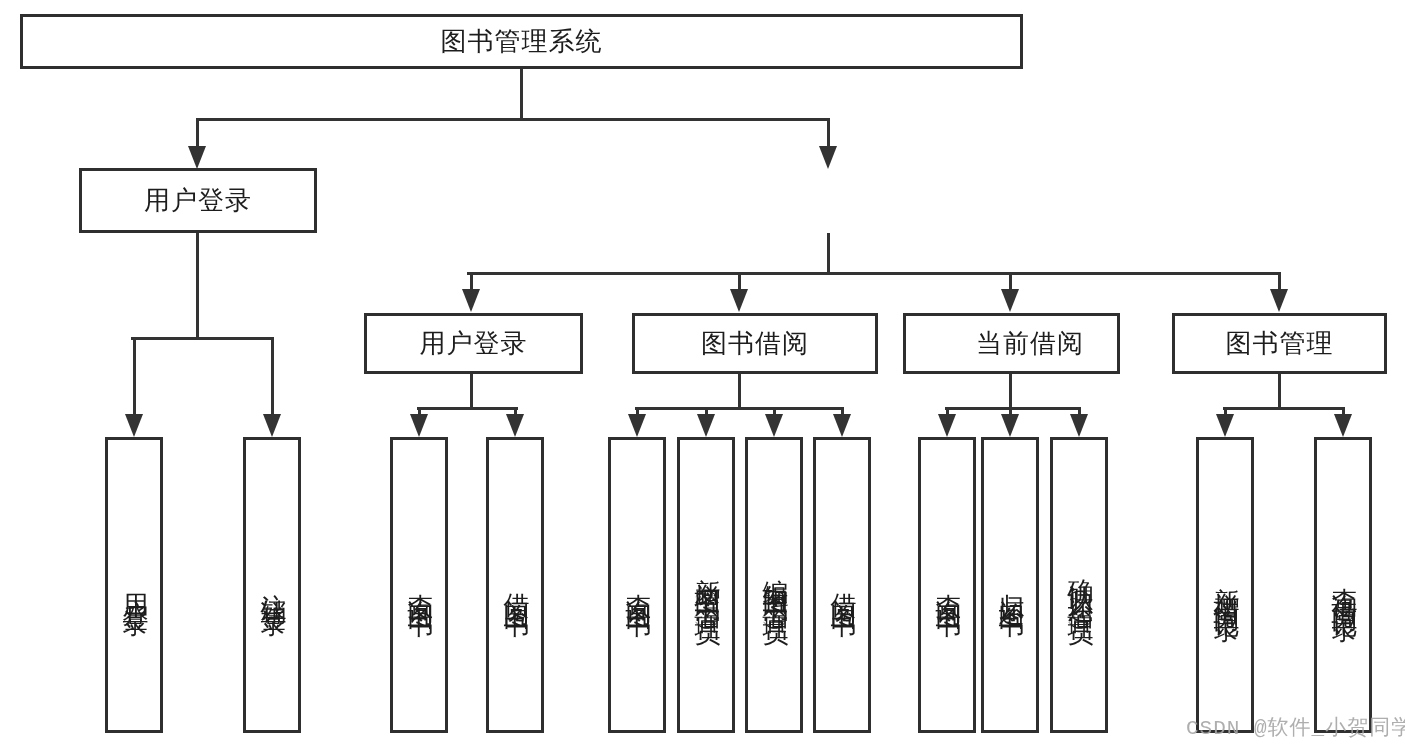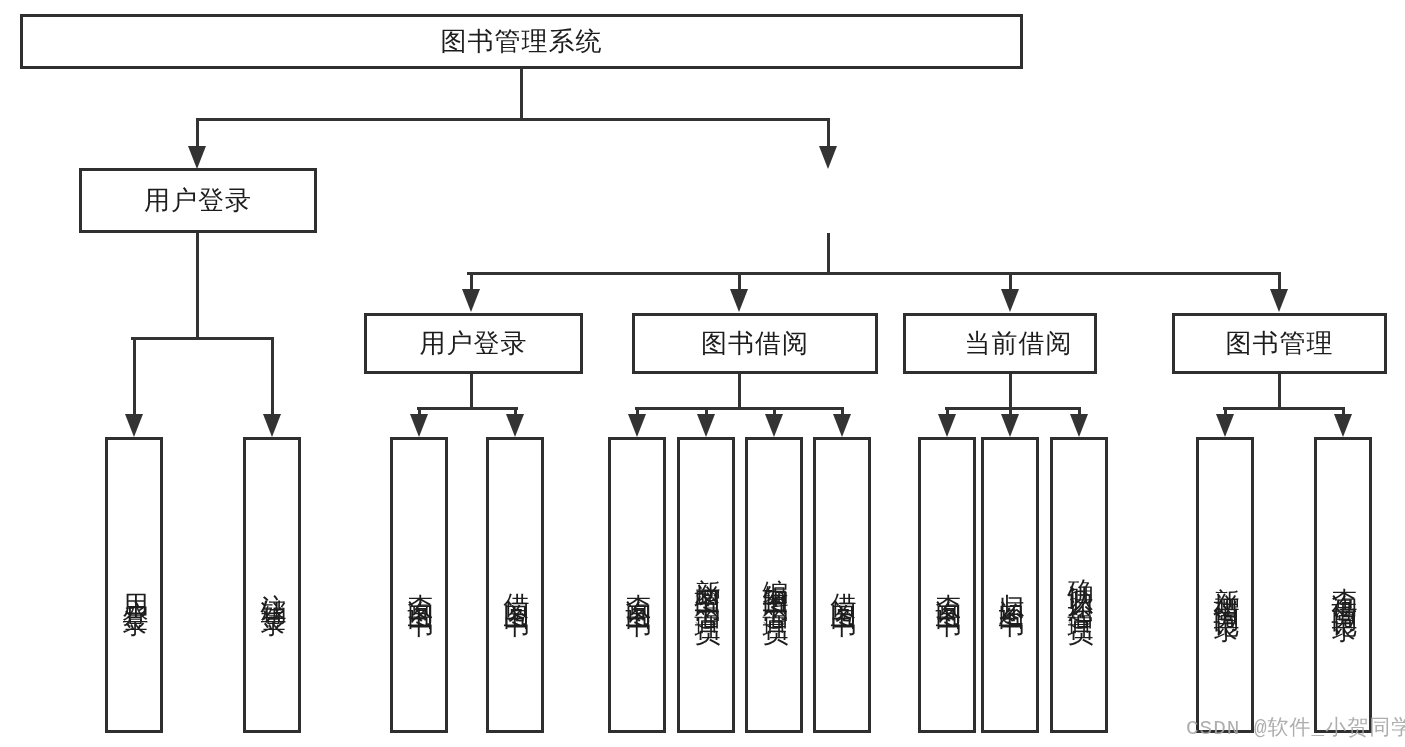--- a/index.html
+++ b/index.html
@@ -62,21 +62,21 @@
 <body>
 
 <div class="canvas">
 
   <div class="box" style="left:20px; top:14px; width:1003px; height:55px;">图书管理系统</div>
 
   <div class="box" style="left:79px; top:168px; width:238px; height:65px;">用户登录</div>
 
   <div class="box" style="left:364px; top:313px; width:219px; height:61px;">用户登录</div>
   <div class="box" style="left:632px; top:313px; width:246px; height:61px;">图书借阅</div>
-  <div class="box" style="left:903px; top:313px; width:194px; height:61px;padding-left:37px;">当前借阅</div>
+  <div class="box" style="left:903px; top:313px; width:217px; height:61px;padding-left:37px;">当前借阅</div>
   <div class="box" style="left:1172px; top:313px; width:215px; height:61px;">图书管理</div>
 
   <div class="box vbox" style="left:105px; top:437px; width:58px; height:296px;">用户登录</div>
   <div class="box vbox" style="left:243px; top:437px; width:58px; height:296px;">注销登录</div>
 
   <div class="box vbox" style="left:390px; top:437px; width:58px; height:296px;">查询图书</div>
   <div class="box vbox" style="left:486px; top:437px; width:58px; height:296px;">借阅图书</div>
 
   <div class="box vbox" style="left:608px; top:437px; width:58px; height:296px;">查询图书</div>
   <div class="box vbox" style="left:677px; top:437px; width:58px; height:296px;">新增图书（管理员）</div>

